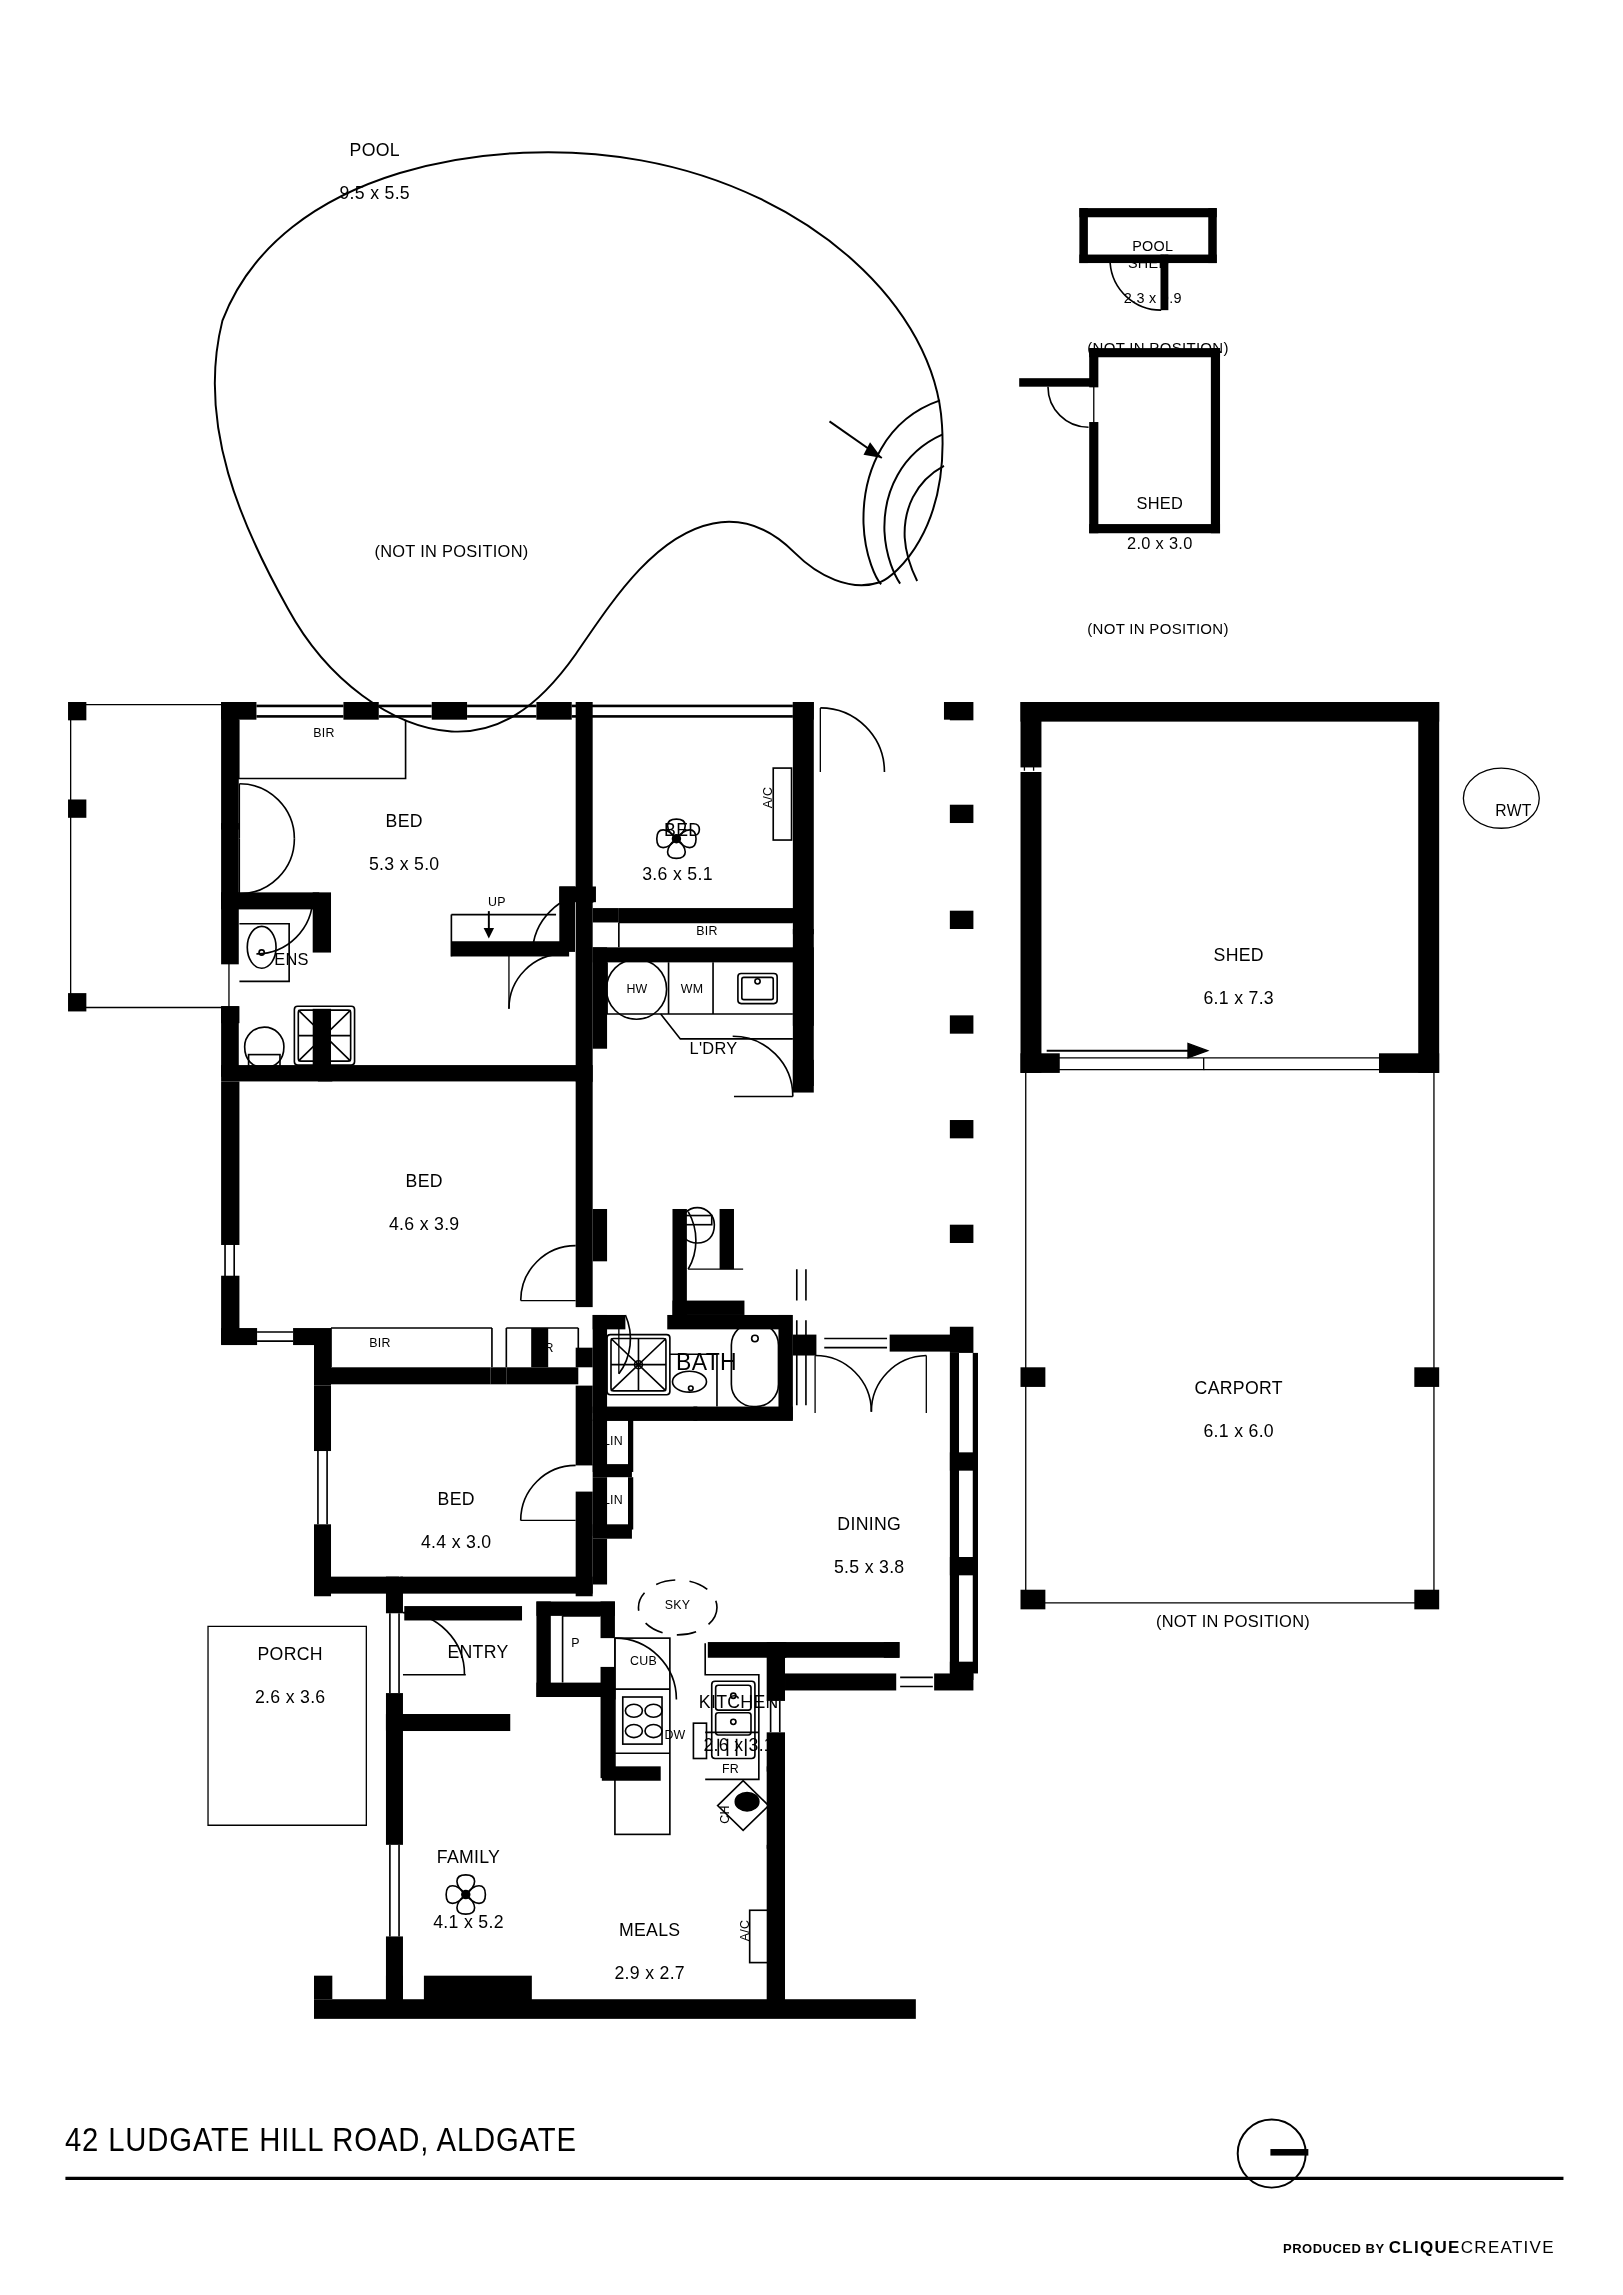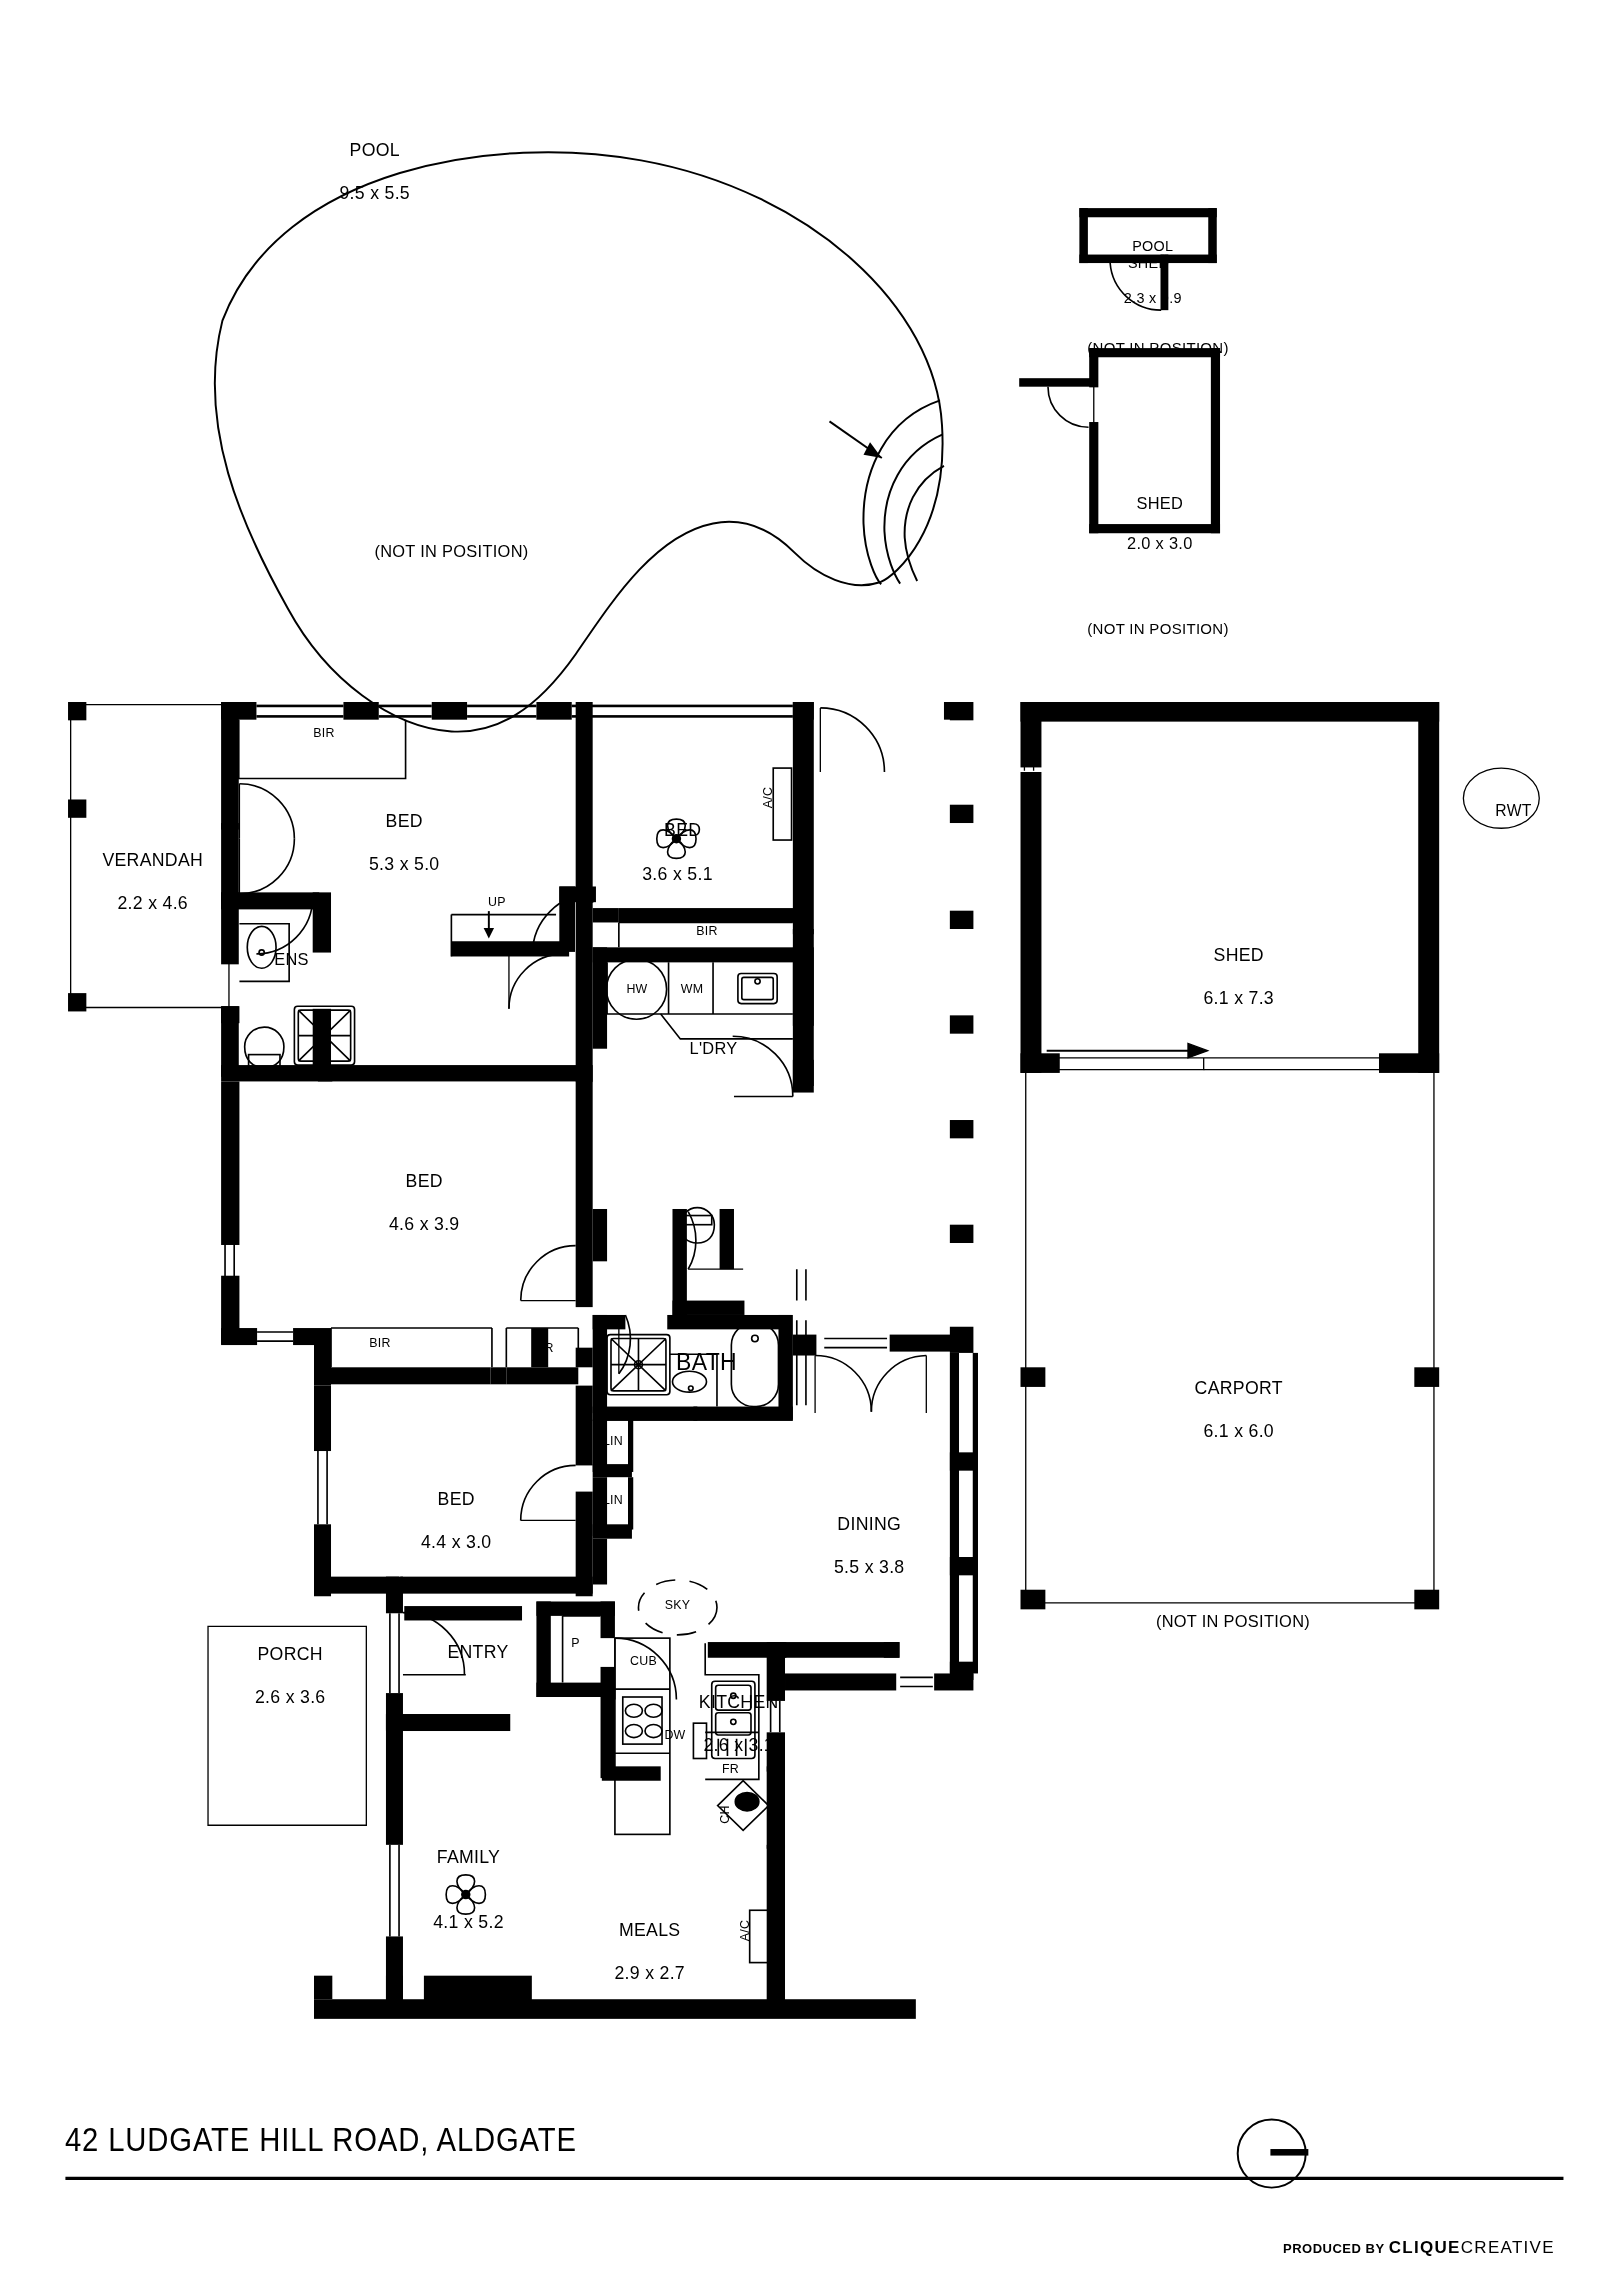--- a/index.html
+++ b/index.html
@@ -442,24 +442,20 @@
   <span>2.3 x 0.9</span>
 </div>
 <div class="lbl note" style="left:1047px;top:339px;width:222px;font-size:15px;">(NOT IN POSITION)</div>
 
 <div class="lbl small" style="left:1073px;top:473px;width:164px;font-size:16.4px;">
   <span>SHED</span><br>
   <span>2.0 x 3.0</span>
 </div>
 <div class="lbl note" style="left:1047px;top:620px;width:222px;font-size:15px;">(NOT IN POSITION)</div>
 
-<div class="lbl rname" style="left:59px;top:828px;width:177px;">
-  <span>VERANDAH</span><br>
-  <span>2.2 x 4.6</span>
-</div>
 
 <div class="lbl rname" style="left:314px;top:789px;width:170px;">
   <span>BED</span><br>
   <span>5.3 x 5.0</span>
 </div>
 <div class="lbl tiny" style="left:288px;top:726px;width:72px;">BIR</div>
 
 <div class="lbl small" style="left:249px;top:949px;width:85px;font-size:16.4px;">ENS</div>
 
 <div class="lbl rname" style="left:625px;top:798px;width:105px;">

